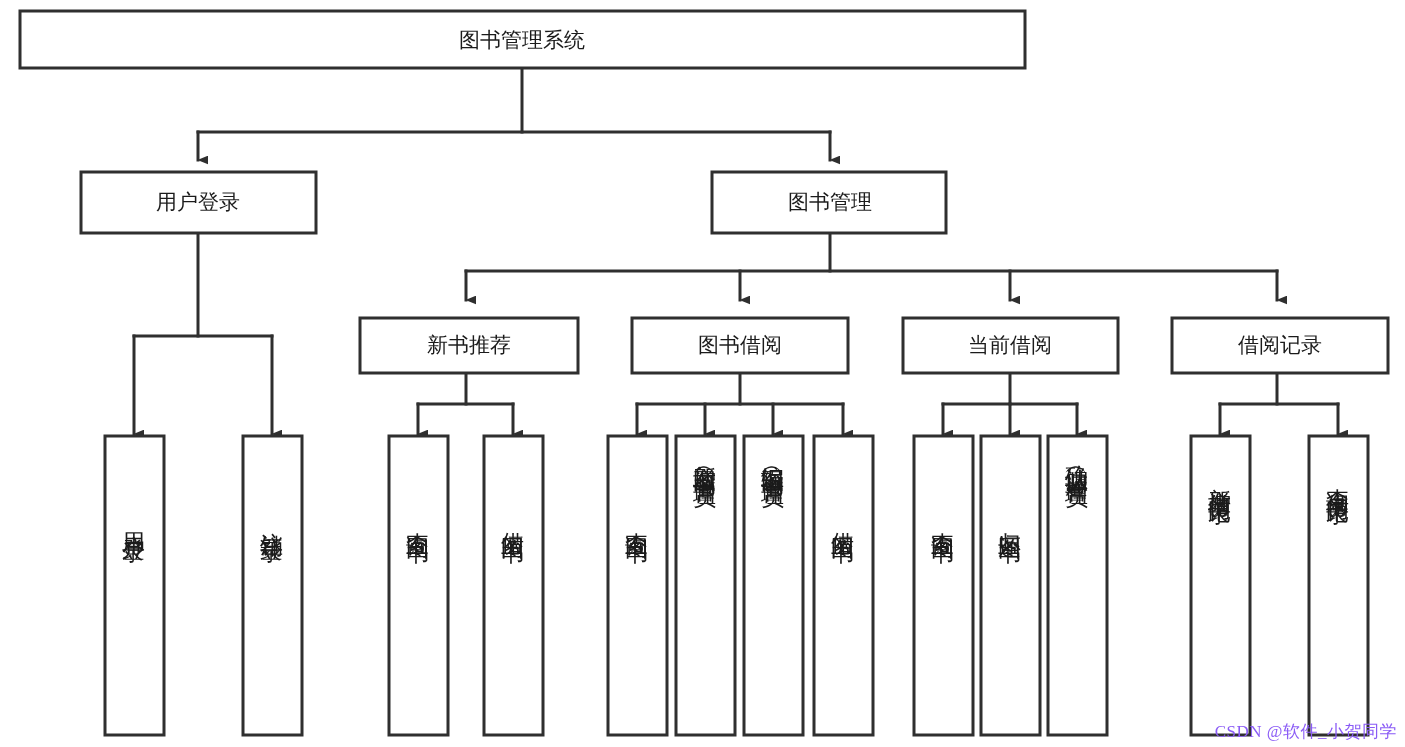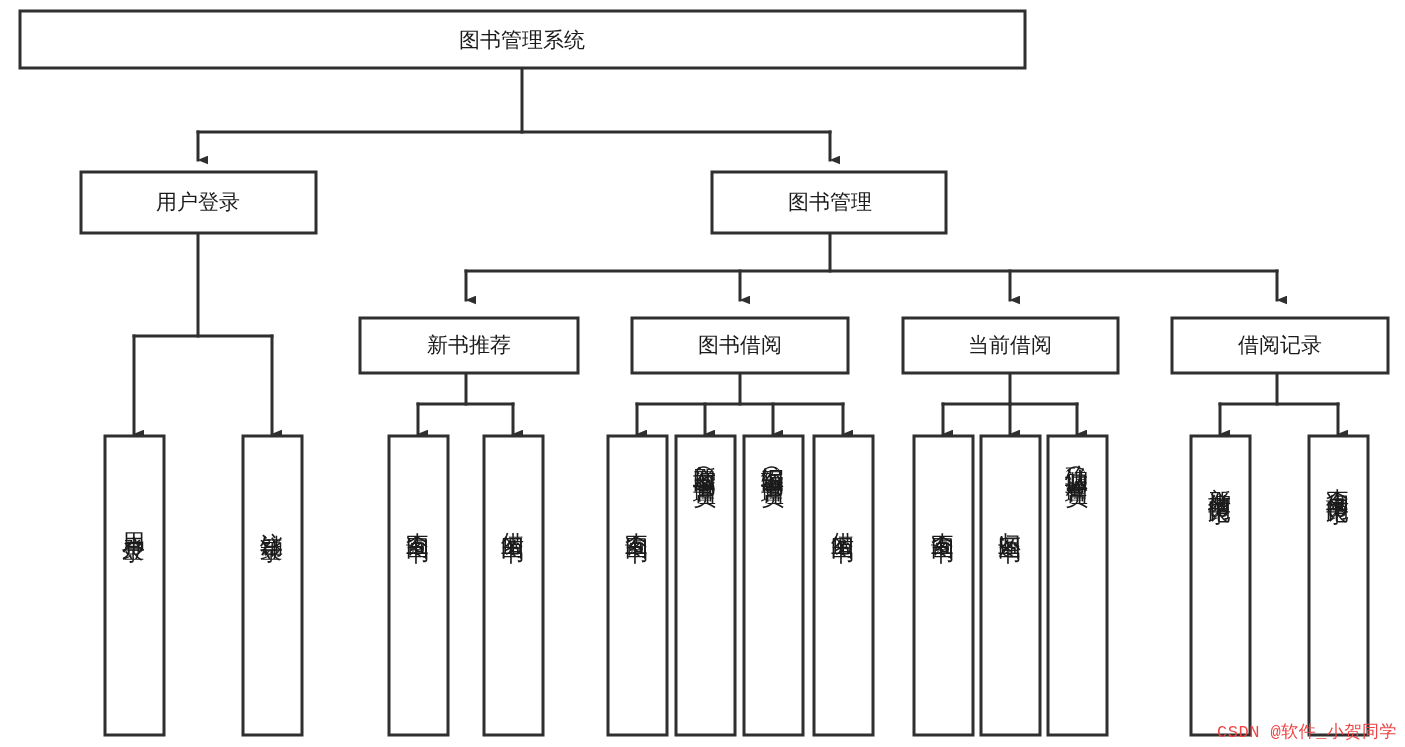--- a/index.html
+++ b/index.html
@@ -50,23 +50,23 @@
     fill: #1b1b1b;
     writing-mode: vertical-rl;
     text-orientation: upright;
     glyph-orientation-vertical: 0;
     letter-spacing: 3px;
   }
   .watermark {
     position: absolute;
     right: 8px;
     bottom: 4px;
-    font-family: Liberation Mono, monospace;
+    font-family: Liberation Serif, serif;
     font-size: 17px;
-    color: #ef4444;
+    color: #8b5cf6;
     white-space: nowrap;
     letter-spacing: 0.5px;
   }
 </style>
 </head>
 <body>
 
 <div id="diagram-root">
 
   <svg class="diagram" viewBox="0 0 1405 747">

